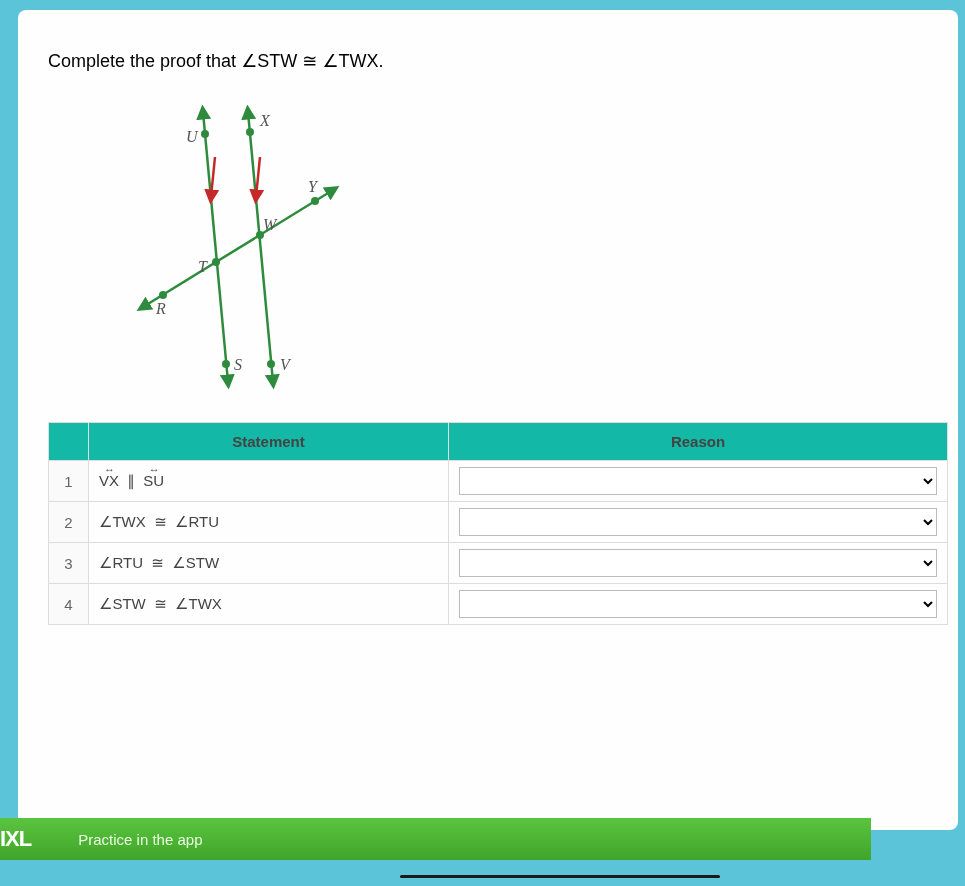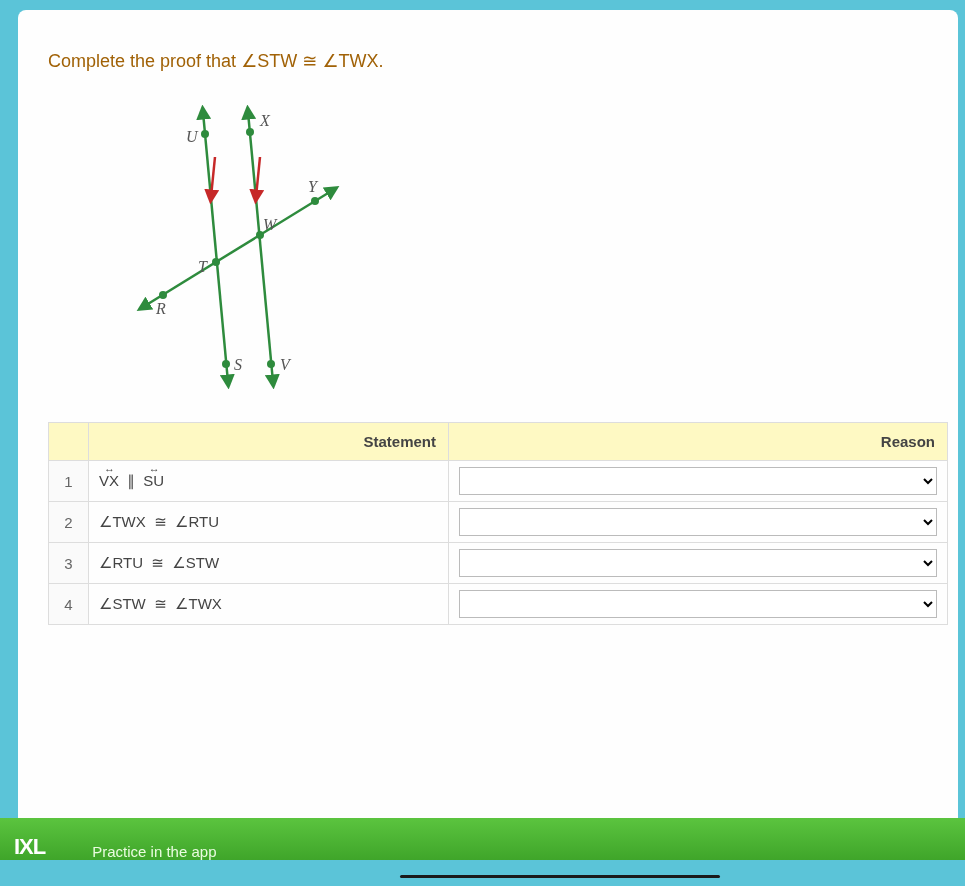--- a/index.html
+++ b/index.html
@@ -14,21 +14,21 @@
   .card {
     background: #fefefe;
     margin: 10px 0 0 18px;
     width: 940px;
     height: 820px;
     border-radius: 8px;
     padding: 40px 30px 20px 30px;
     position: relative;
   }
   .prompt {
-    color: #a16207;
+    color: #000000;
     font-size: 18px;
     margin-bottom: 20px;
   }
   .diagram-wrap {
     width: 260px;
     height: 310px;
     margin: 0 0 20px 60px;
     position: relative;
   }
   .diagram-wrap svg { width: 100%; height: 100%; }
@@ -38,25 +38,25 @@
     fill: #555;
     font-family: Georgia, serif;
   }
   table.proof {
     border-collapse: collapse;
     width: 900px;
     font-size: 15px;
     color: #444;
   }
   table.proof th {
-    text-align: right;
+    text-align: center;
     font-weight: bold;
     padding: 10px 12px;
     border: 1px solid #ddd;
-    background: #fef9c3;
+    background: #14b8a6;
   }
   table.proof td {
     border: 1px solid #ddd;
     padding: 6px 10px;
     vertical-align: middle;
   }
   table.proof td.num {
     width: 40px;
     text-align: center;
     color: #666;
@@ -79,26 +79,26 @@
     position: absolute;
     top: -10px; left: -2px; right: -2px;
     text-align: center;
     font-size: 11px;
     letter-spacing: -1px;
   }
   .footer-bar {
     position: absolute;
     left: 0;
     bottom: 26px;
-    width: 965px;
+    width: 871px;
     height: 42px;
     background: linear-gradient(#5bc43f, #3fa52a);
     display: flex;
-    align-items: flex-end;
-    padding-left: 14px;
+    align-items: center;
+    padding-left: 0;
   }
   .brand {
     color: #fff;
     font-weight: 900;
     font-size: 22px;
     letter-spacing: -1px;
     margin-right: 14px;
   }
   .footer-text { color: #eafce0; font-size: 15px; margin-left: 33px; }
   .bottom-rule {

